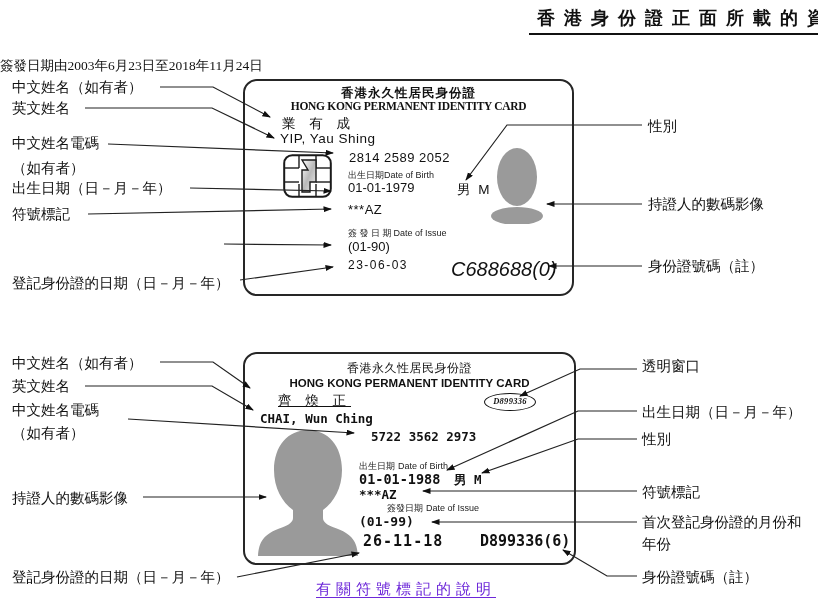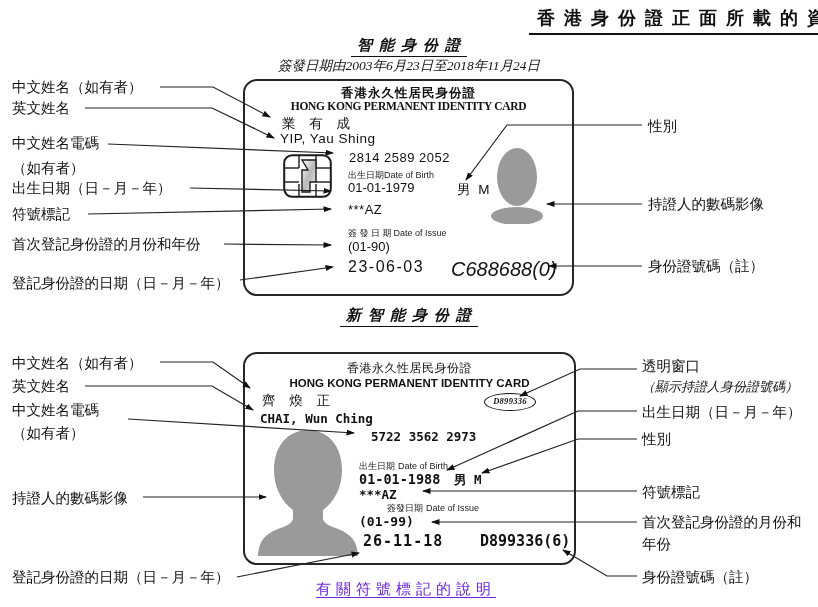--- a/index.html
+++ b/index.html
@@ -11,22 +11,22 @@
   .title-row{position:absolute;left:8px;top:6px;width:100%;text-align:right;padding-left:37px;}
   .page-title{
     display:inline-block;font-weight:bold;font-size:18px;letter-spacing:9px;
     border-bottom:2px solid #111;padding:0 2px 3px 8px;white-space:nowrap;
   }
   .sec-head{position:absolute;left:0;width:100%;text-align:center;}
   .sec-head span{
     display:inline-block;font-weight:bold;font-style:italic;font-size:15px;
     letter-spacing:7px;border-bottom:1.6px solid #111;padding:0 0 1px 6px;white-space:nowrap;
   }
-  .sec-sub{position:absolute;left:0;width:100%;text-align:center;
-    font-style:italic;font-size:13.5px;white-space:nowrap;}
+  .sec-sub{position:absolute;left:0;width:100%;text-align:left;
+    font-size:13.5px;white-space:nowrap;}
   
   .lbl{position:absolute;font-size:14.5px;line-height:17px;white-space:nowrap;}
   .lbl.it{font-style:italic;font-size:13px;}
   
   .card{position:absolute;background:#fff;border:2px solid #262626;border-radius:14px;}
   .card .pos{position:absolute;white-space:nowrap;}
   .ctitle{position:relative;text-align:center;white-space:nowrap;}
   
   .card1{left:243px;top:79px;width:327px;height:213px;
     font-family:"Liberation Sans","DejaVu Sans",sans-serif;}
@@ -35,38 +35,38 @@
     font-weight:bold;font-size:11.5px;letter-spacing:-0.3px;}
   .card1 .name-cn{left:37px;top:34px;font-size:13.5px;letter-spacing:5px;}
   .card1 .name-en{left:35px;top:50px;font-size:13.5px;letter-spacing:0.5px;}
   .card1 .telecode{left:104px;top:69px;font-size:13px;letter-spacing:0.5px;}
   .card1 .fld-lbl{font-size:9px;color:#222;}
   .card1 .dob-lbl{left:103px;top:88px;}
   .card1 .dob{left:103px;top:99px;font-size:13px;text-align:center;}
   .card1 .symbols{left:103px;top:121px;font-size:13px;letter-spacing:0.5px;}
   .card1 .doi-lbl{left:103px;top:146px;}
   .card1 .doi{left:103px;top:158px;font-size:13px;}
-  .card1 .regdate{left:103px;top:177px;font-size:16px;letter-spacing:1.5px;}
+  .card1 .regdate{left:103px;top:177px;font-size:12px;letter-spacing:1.5px;}
   .card1 .idnum{left:206px;top:177px;font-size:20px;font-style:italic;}
   .card1 .gender{left:212px;top:100px;font-size:13.5px;letter-spacing:2px;}
   .card1 .photo{left:246px;top:64px;}
   .card1 .chip{left:38px;top:73px;}
   
   .card2{left:243px;top:352px;width:329px;height:209px;
     font-family:"DejaVu Sans Mono","Liberation Mono",monospace;}
   .card2 .ctitle-cn{margin-top:6px;font-family:"Liberation Sans","DejaVu Sans",sans-serif;
     font-size:12px;letter-spacing:0.5px;}
   .card2 .ctitle-en{margin-top:0;font-family:"Liberation Sans","DejaVu Sans",sans-serif;
     font-weight:bold;font-size:11.5px;}
   .card2 .oval{left:239px;top:39px;width:50px;height:16px;border:1.2px solid #111;
     border-radius:50%;text-align:center;line-height:15px;
     font-family:"Liberation Serif","DejaVu Serif",serif;
     font-weight:bold;font-style:italic;font-size:8.5px;letter-spacing:0.3px;}
-  .card2 .name-cn{left:17px;top:38px;font-family:"Liberation Sans","DejaVu Sans",sans-serif;
-    font-size:13.5px;letter-spacing:5px;}
+  .card2 .name-cn{left:33px;top:38px;font-family:"Liberation Sans","DejaVu Sans",sans-serif;
+    font-size:13.5px;letter-spacing:5px;text-decoration:underline;}
   .card2 .name-en{left:15px;top:57px;font-size:12.5px;font-weight:600;}
   .card2 .telecode{left:126px;top:75px;font-size:12.5px;font-weight:600;}
   .card2 .fld-lbl{font-size:9px;font-family:"Liberation Sans","DejaVu Sans",sans-serif;color:#222;}
   .card2 .dob-lbl{left:114px;top:106px;}
   .card2 .dob{left:114px;top:117px;font-size:13.5px;font-weight:600;}
   .card2 .gender{left:209px;top:118px;font-size:12.5px;font-weight:600;}
   .card2 .symbols{left:114px;top:133px;font-size:12.5px;font-weight:600;}
   .card2 .doi-lbl{left:114px;top:148px;margin-left:28px;}
   .card2 .doi{left:114px;top:160px;font-size:13px;font-weight:600;}
   .card2 .regdate{left:118px;top:178px;font-size:15px;font-weight:600;letter-spacing:1px;}
@@ -80,23 +80,20 @@
   
   .overlay{position:absolute;left:0;top:0;width:818px;height:607px;pointer-events:none;}
 </style>
 </head>
 <body>
 
 <div class="page">
 
   <div class="title-row">
     <span class="page-title">香港身份證正面所載的資料</span>
-  </div>
-  <div class="sec-head" style="top:36px;">
-    <span>智能身份證</span>
   </div>
   <div class="sec-sub" style="top:57px;">簽發日期由2003年6月23日至2018年11月24日</div>
 
   <div class="card card1">
     <div class="ctitle ctitle-cn">香港永久性居民身份證</div>
     <div class="ctitle ctitle-en">HONG KONG PERMANENT IDENTITY CARD</div>
     <div class="pos name-cn">業 有 成</div>
     <div class="pos name-en">YIP, Yau Shing</div>
 
     <svg class="pos chip" width="49" height="44" viewBox="0 0 49 44">
@@ -134,30 +131,26 @@
       <ellipse cx="26" cy="71" rx="26" ry="9" fill="#9a9a9a"></ellipse>
     </svg>
   </div>
 
   <div class="lbl" style="left:12px;top:79px;">中文姓名（如有者）</div>
   <div class="lbl" style="left:12px;top:100px;">英文姓名</div>
   <div class="lbl" style="left:12px;top:135px;">中文姓名電碼</div>
   <div class="lbl" style="left:12px;top:160px;">（如有者）</div>
   <div class="lbl" style="left:12px;top:180px;">出生日期（日－月－年）</div>
   <div class="lbl" style="left:12px;top:206px;">符號標記</div>
-  <div class="lbl" style="left:12px;top:236px;">首次登記身份證的月份和年份</div>
   <div class="lbl" style="left:12px;top:275px;">登記身份證的日期（日－月－年）</div>
 
   <div class="lbl" style="left:648px;top:118px;">性別</div>
   <div class="lbl" style="left:648px;top:196px;">持證人的數碼影像</div>
   <div class="lbl" style="left:648px;top:258px;">身份證號碼（註）</div>
 
-  <div class="sec-head" style="top:306px;">
-    <span>新智能身份證</span>
-  </div>
 
   <div class="card card2">
     <div class="ctitle ctitle-cn">香港永久性居民身份證</div>
     <div class="ctitle ctitle-en">HONG KONG PERMANENT IDENTITY CARD</div>
     <div class="pos oval">D899336</div>
     <div class="pos name-cn">齊 煥 正</div>
     <div class="pos name-en">CHAI, Wun Ching</div>
     <div class="pos telecode">5722 3562 2973</div>
 
     <svg class="pos photo" width="104" height="128" viewBox="0 0 104 128">
@@ -175,21 +168,20 @@
   </div>
 
   <div class="lbl" style="left:12px;top:355px;">中文姓名（如有者）</div>
   <div class="lbl" style="left:12px;top:378px;">英文姓名</div>
   <div class="lbl" style="left:12px;top:402px;">中文姓名電碼</div>
   <div class="lbl" style="left:12px;top:425px;">（如有者）</div>
   <div class="lbl" style="left:12px;top:490px;">持證人的數碼影像</div>
   <div class="lbl" style="left:12px;top:569px;">登記身份證的日期（日－月－年）</div>
 
   <div class="lbl" style="left:642px;top:358px;">透明窗口</div>
-  <div class="lbl it" style="left:642px;top:378px;">（顯示持證人身份證號碼）</div>
   <div class="lbl" style="left:642px;top:404px;">出生日期（日－月－年）</div>
   <div class="lbl" style="left:642px;top:431px;">性別</div>
   <div class="lbl" style="left:642px;top:484px;">符號標記</div>
   <div class="lbl" style="left:642px;top:514px;">首次登記身份證的月份和</div>
   <div class="lbl" style="left:642px;top:536px;">年份</div>
   <div class="lbl" style="left:642px;top:569px;">身份證號碼（註）</div>
 
   <div class="footer-row">
     <span class="footer-link">有關符號標記的說明</span>
   </div>

